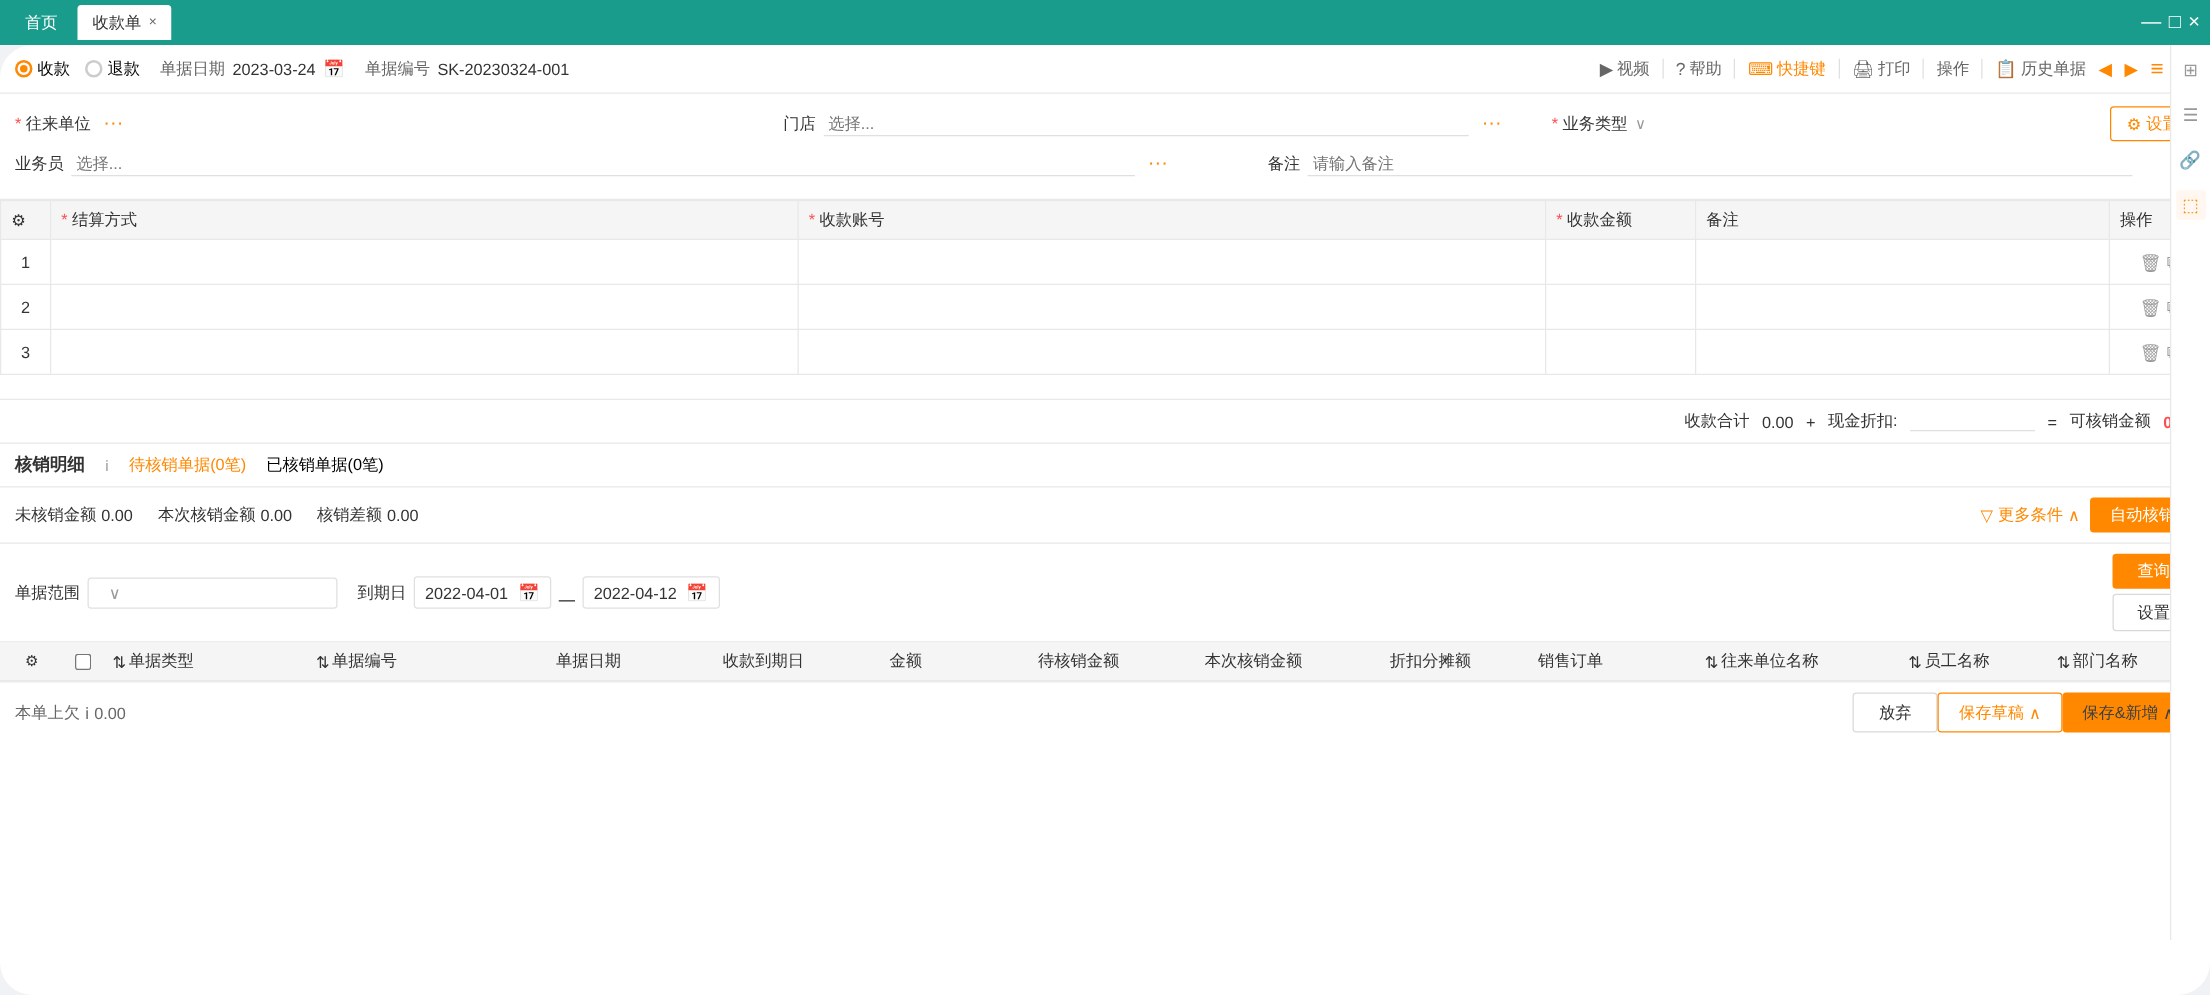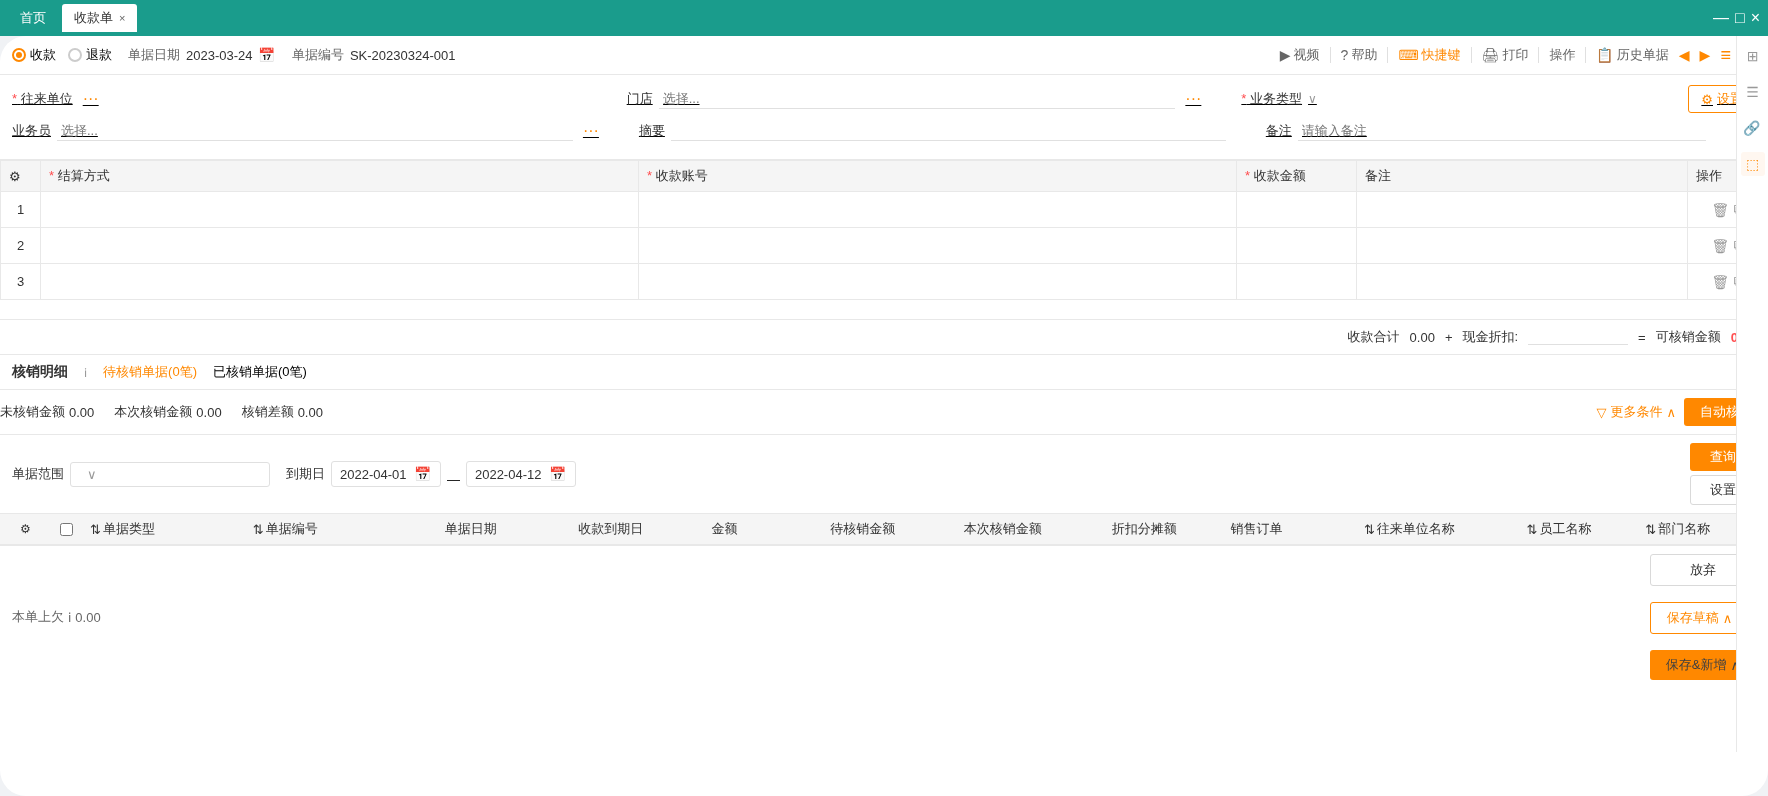--- a/index.html
+++ b/index.html
@@ -66,21 +66,21 @@
     .toolbar-action .icon { font-size: 14px; }
     .toolbar-action.highlight { color: #ff8800; }
     .toolbar-divider { width: 1px; height: 16px; background: #e0e0e0; }
 
     
     .form-area {
       padding: 10px 12px;
       border-bottom: 1px solid #e8e8e8;
       flex-shrink: 0;
     }
-    .form-row { display: flex; align-items: center; gap: 0; margin-bottom: 8px; text-decoration: underline; }
+    .form-row { display: flex; align-items: center; gap: 0; margin-bottom: 8px; }
     .form-field { display: flex; align-items: center; gap: 6px; flex: 1; }
     .field-label { color: #333; white-space: nowrap; }
     .field-input {
       flex: 1;
       border: none;
       border-bottom: 1px solid #e0e0e0;
       outline: none;
       padding: 2px 4px;
       color: #bbb;
       font-size: 13px;
@@ -166,21 +166,21 @@
     }
     .verify-title { font-size: 14px; font-weight: bold; color: #333; }
     .verify-info-icon { color: #999; font-size: 12px; cursor: pointer; }
     .verify-tab { color: #ff8800; cursor: pointer; font-size: 13px; }
     .verify-tab-inactive { color: #000000; cursor: pointer; font-size: 13px; }
 
     
     .verify-stats {
       display: flex;
       align-items: center;
-      padding: 8px 0;
+      padding: 8px 12px;
       gap: 20px;
       border-bottom: 1px solid #e8e8e8;
     }
     .verify-stat { display: flex; align-items: center; gap: 4px; font-size: 13px; color: #333; }
     .stat-value { color: #333; }
     .verify-actions { display: flex; align-items: center; gap: 8px; margin-left: auto; }
     .more-conditions { display: flex; align-items: center; gap: 4px; color: #ff8800; cursor: pointer; font-size: 13px; }
     .auto-btn {
       background: #ff8800;
       color: #fff;
@@ -249,21 +249,21 @@
     .footer {
       display: flex;
       align-items: center;
       padding: 8px 12px;
       border-top: 1px solid #e8e8e8;
       background: #fff;
       flex-shrink: 0;
     }
     .footer-info { display: flex; align-items: center; gap: 4px; color: #666; font-size: 13px; }
     .footer-spacer { flex: 1; }
-    .footer-actions { display: flex; gap: 16px; flex-direction: column; }
+    .footer-actions { display: flex; gap: 0; }
     .btn-discard {
       background: #fff;
       border: 1px solid #d9d9d9;
       color: #333;
       padding: 6px 20px;
       border-radius: 3px;
       cursor: pointer;
       font-size: 13px;
     }
     .btn-draft {
@@ -434,24 +434,20 @@
       </div>
       <div class="form-row">
 
         <div class="form-field" style="flex:2;">
           <span class="field-label">业务员</span>
           <input class="field-input" type="text" placeholder="选择..." style="">
           <span class="field-more">···</span>
         </div>
         <div style="width:40px;"></div>
 
-        <div class="form-field" style="flex:2;">
-          <span class="field-label">摘要</span>
-          <input class="field-input" type="text" style="">
-        </div>
         <div style="width:40px;"></div>
 
         <div class="form-field" style="flex:1.5;">
           <span class="field-label">备注</span>
           <input class="field-input" type="text" placeholder="请输入备注" style="">
         </div>
         <div style="width:50px;"></div>
       </div>
     </div>
 

